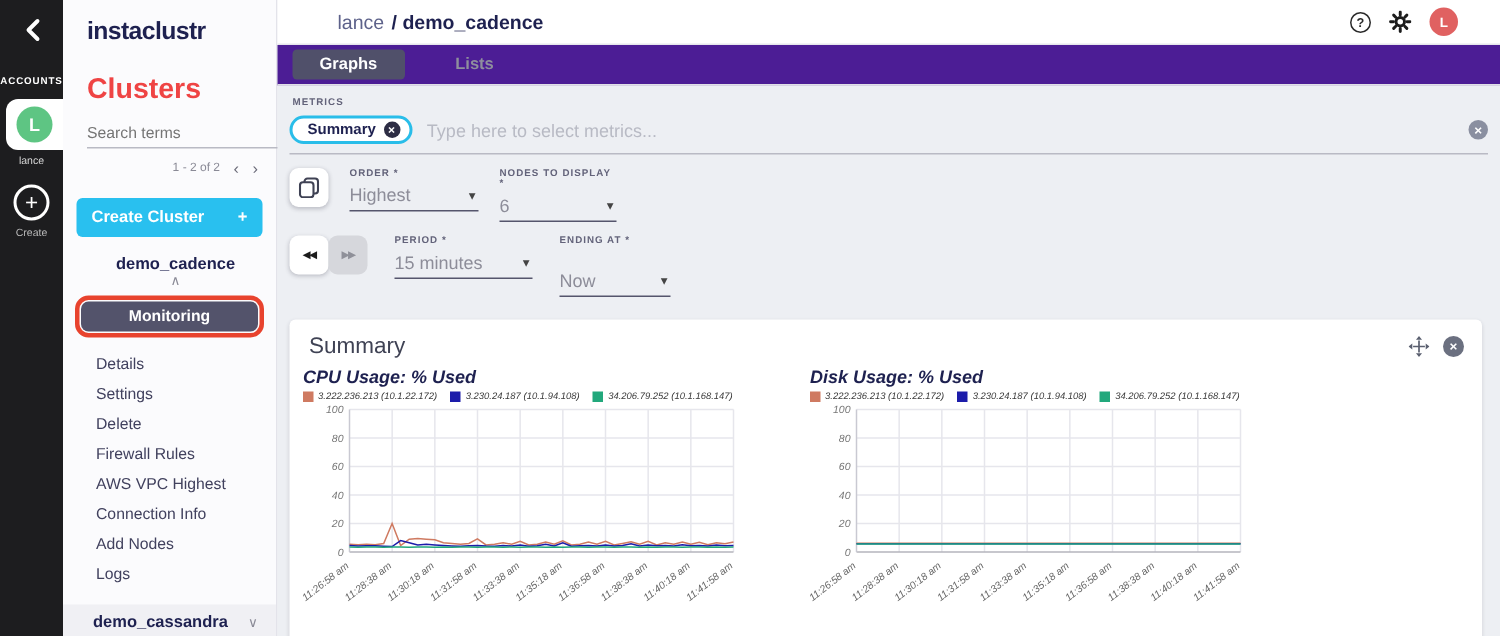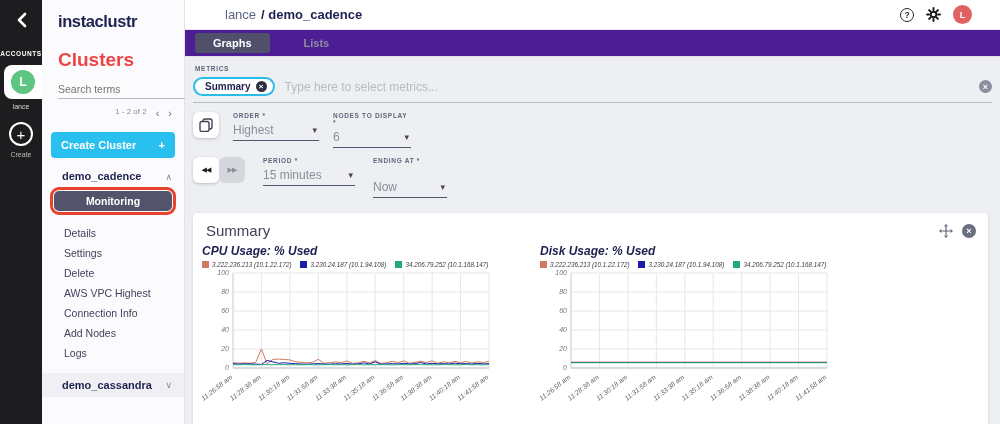--- a/index.html
+++ b/index.html
@@ -19,21 +19,21 @@
   
   .sidebar { width:143px; background:#fbfbfd; border-right:1px solid #e3e3ea; flex-shrink:0; display:flex; flex-direction:column; }
   .logo { font-size:16.5px; font-weight:bold; color:#1e2150; letter-spacing:-.4px; margin:12px 0 0 16px; }
   .side-title { font-size:19px; font-weight:bold; color:#ef4444; margin:18px 0 0 16px; }
   .search-row { display:flex; align-items:center; margin:7px 10px 0 16px; gap:6px; }
   .search-input { flex:1; border:none; border-bottom:1px solid #b9bac4; background:transparent; font-size:10.5px; color:#9a9aa6; padding:3px 0; outline:none; font-family:"Liberation Sans",sans-serif; }
   .search-btn { width:25px; height:22px; background:#29bde9; border:none; border-radius:6px; display:flex; align-items:center; justify-content:center; cursor:pointer; }
   .pagination { display:flex; align-items:flex-start; justify-content:flex-end; gap:9px; margin:7px 12px 0 0; font-size:8px; color:#8a8a96; }
   .pag-chev { font-size:11px; color:#6a6a78; cursor:pointer; }
   .create-cluster { margin:13px 9px 0 9px; background:#29c0ef; color:#fff; border:none; border-radius:4px; font-size:11px; font-weight:bold; padding:7px 10px; display:flex; justify-content:space-between; align-items:center; cursor:pointer; font-family:Liberation Sans, sans-serif; }
-  .cluster-row { display:flex; justify-content:space-between; align-items:flex-end; margin:12px 12px 0 20px; cursor:pointer; }
+  .cluster-row { display:flex; justify-content:space-between; align-items:center; margin:12px 12px 0 20px; cursor:pointer;flex-direction:column; }
   .cluster-name { font-size:11px; font-weight:bold; color:#1e2150; }
   .chev { font-size:9px; color:#8a8a96; }
   .monitoring-wrap { margin:5px 8px 0 8px; border:3px solid #e8432e; border-radius:9px; padding:1px; }
   .monitoring-pill { background:#53536b; color:#fff; font-size:10.5px; font-weight:bold; text-align:center; border-radius:5px; padding:4px 0; cursor:pointer; }
   .side-menu { margin:8px 0 0 0; }
   .side-menu-item { font-size:10.5px; color:#41415e; padding:4px 0 4px 22px; cursor:pointer; }
   .cluster-row2 { display:flex; justify-content:space-between; align-items:center; background:#f0f0f4; margin-top:10px; padding:6px 12px 6px 20px; cursor:pointer; }
 
   
   .main { flex:1; display:flex; flex-direction:column; min-width:0; }
@@ -132,20 +132,21 @@
     <span class="cluster-name">demo_cadence</span>
     <span class="chev">∧</span>
   </div>
   <div class="monitoring-wrap">
     <div class="monitoring-pill">Monitoring</div>
   </div>
   <div class="side-menu">
     <div class="side-menu-item">Details</div>
     <div class="side-menu-item">Settings</div>
     <div class="side-menu-item">Delete</div>
+    <div class="side-menu-item">Firewall Rules</div>
     <div class="side-menu-item">AWS VPC Highest</div>
     <div class="side-menu-item">Connection Info</div>
     <div class="side-menu-item">Add Nodes</div>
     <div class="side-menu-item">Logs</div>
   </div>
   <div class="cluster-row2">
     <span class="cluster-name">demo_cassandra</span>
     <span class="chev">∨</span>
   </div>
 </aside>

